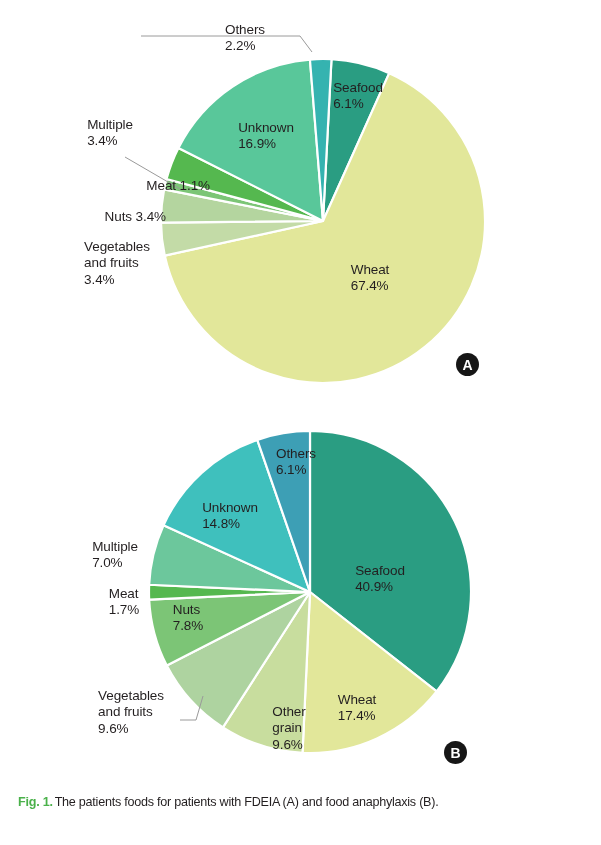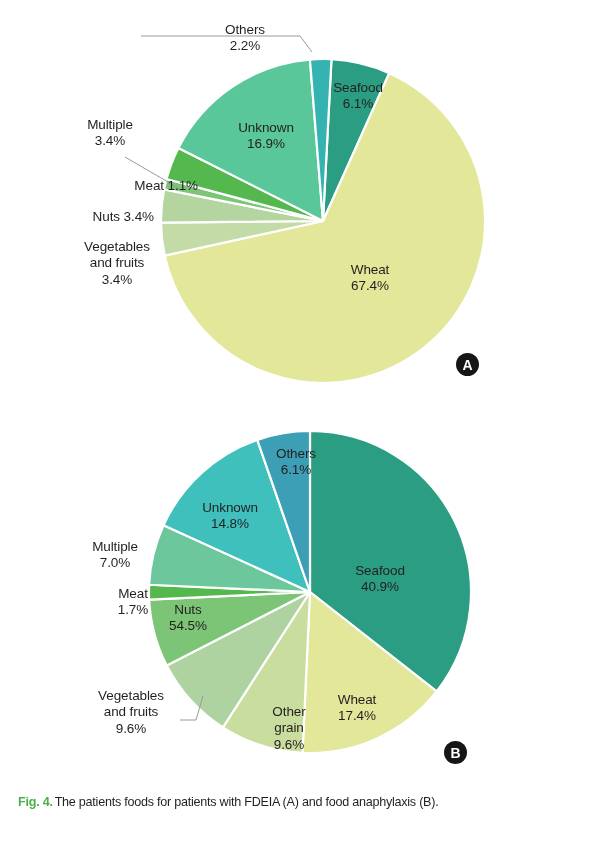--- a/index.html
+++ b/index.html
@@ -40,21 +40,21 @@
   .slice-label, .outer-label {
     position: absolute;
     font-family: "Liberation Sans", sans-serif;
     color: #231f20;
     font-size: 13.5px;
     line-height: 1.22;
     letter-spacing: -0.1px;
     white-space: pre-line;
     pointer-events: none;
   }
-  .ta-center { text-align: center; transform: translateX(-50%); }
+  .ta-center { transform: translateX(-50%); }
   .ta-right  { text-align: right; }
 
   .panel-badge {
     position: absolute;
     width: 23px;
     height: 23px;
     border-radius: 50%;
     background: #161616;
     color: #ffffff;
     font-family: "Liberation Sans", sans-serif;
@@ -111,22 +111,22 @@
 6.1%</div>
     <div class="slice-label ta-center" style="left:266px; top:120px;">Unknown
 16.9%</div>
     <div class="slice-label ta-center" style="left:370px; top:262px;">Wheat
 67.4%</div>
 
     <div class="outer-label ta-center" style="left:245px; top:22px;">Others
 2.2%</div>
     <div class="outer-label ta-center" style="left:110px; top:117px;">Multiple
 3.4%</div>
-    <div class="outer-label ta-right" style="left:4px; width:150px; top:178px;padding-left:44px;">Meat 1.1%</div>
-    <div class="outer-label ta-right" style="left:4px; width:150px; top:209px;">Nuts 3.4%</div>
+    <div class="outer-label ta-right" style="left:16px; width:150px; top:178px;padding-left:44px;">Meat 1.1%</div>
+    <div class="outer-label ta-right" style="left:16px; width:150px; top:209px;">Nuts 3.4%</div>
     <div class="outer-label ta-center" style="left:117px; top:239px;">Vegetables
 and fruits
 3.4%</div>
 
     <div class="panel-badge" style="left:456px; top:353px;">A</div>
   </div>
 
   <div class="chart-panel" id="panel-b">
     <svg class="pie-svg" viewBox="0 0 601 400">
       <g id="pie-b-slices">
@@ -145,34 +145,34 @@
     </svg>
 
     <div class="slice-label ta-center" style="left:380px; top:163px;">Seafood
 40.9%</div>
     <div class="slice-label ta-center" style="left:357px; top:292px;">Wheat
 17.4%</div>
     <div class="slice-label ta-center" style="left:289px; top:268px;margin-top:36px;">Other
 grain
 9.6%</div>
     <div class="slice-label ta-center" style="left:188px; top:202px;">Nuts
-54.5%</div>
+7.8%</div>
     <div class="slice-label ta-center" style="left:230px; top:100px;">Unknown
 14.8%</div>
     <div class="slice-label ta-center" style="left:296px; top:46px;">Others
 6.1%</div>
 
     <div class="outer-label ta-center" style="left:115px; top:139px;">Multiple
 7.0%</div>
-    <div class="outer-label ta-center" style="left:133px; top:186px;">Meat
+    <div class="outer-label ta-center" style="left:124px; top:186px;">Meat
 1.7%</div>
     <div class="outer-label ta-center" style="left:131px; top:288px;">Vegetables
 and fruits
 9.6%</div>
 
     <div class="panel-badge" style="left:444px; top:341px;">B</div>
   </div>
 
   <div id="figure-caption">
-    <span class="cap-label">Fig. 4.</span><span>The patients foods for patients with FDEIA (A) and food anaphylaxis (B).</span>
+    <span class="cap-label">Fig. 1.</span><span>The patients foods for patients with FDEIA (A) and food anaphylaxis (B).</span>
   </div>
 
 </div>
 
 </body></html>

